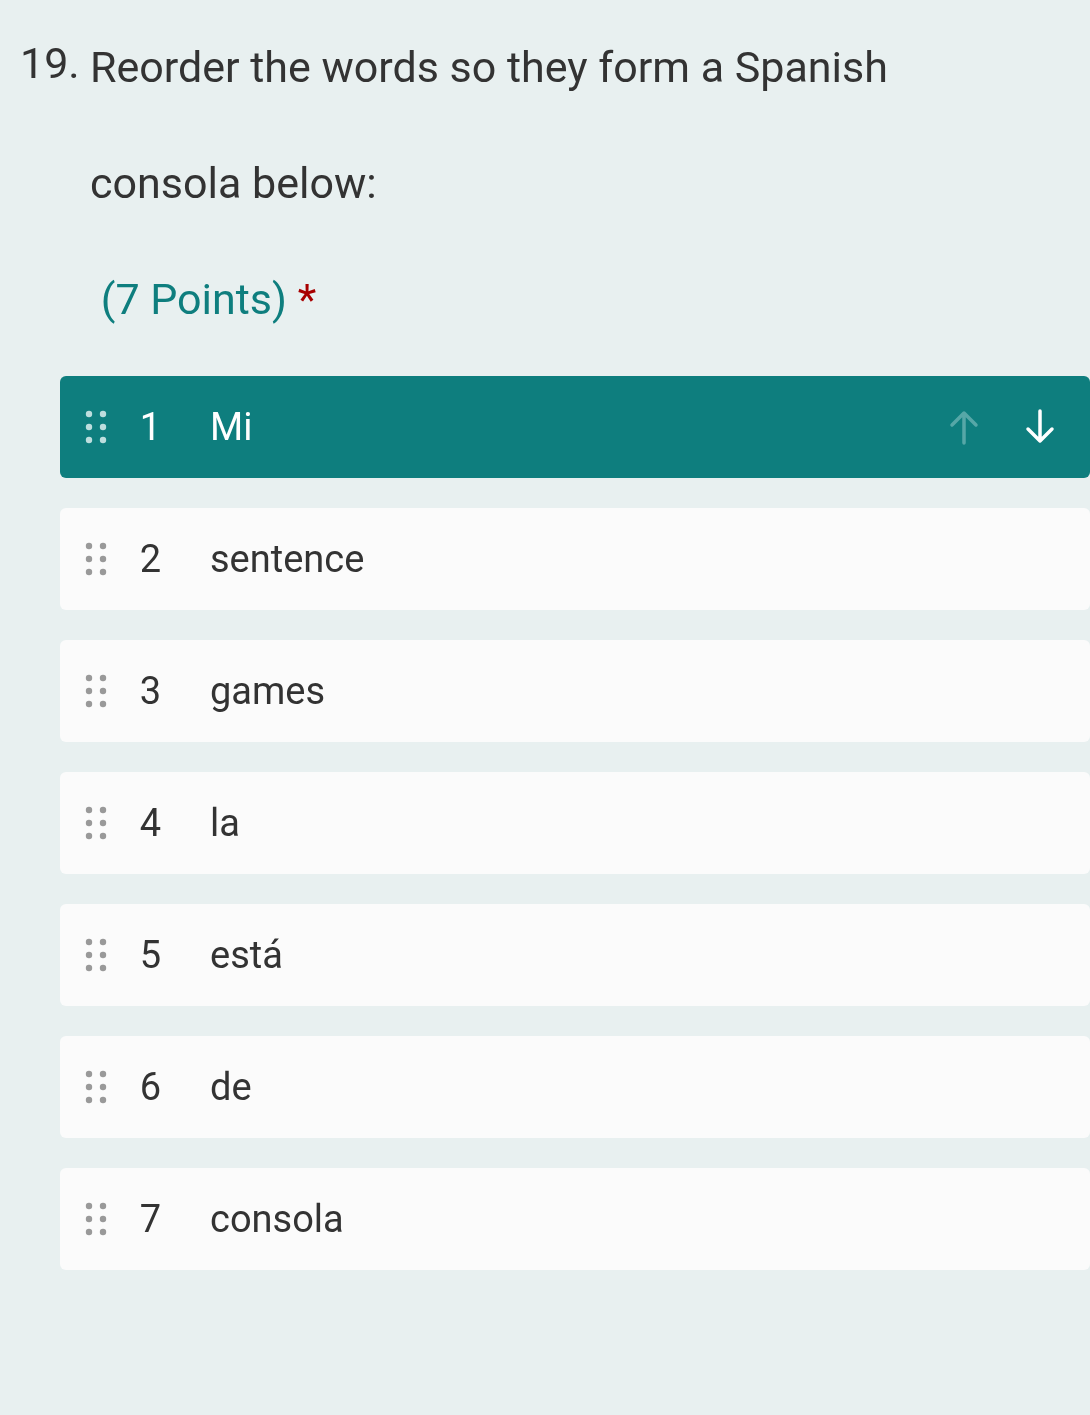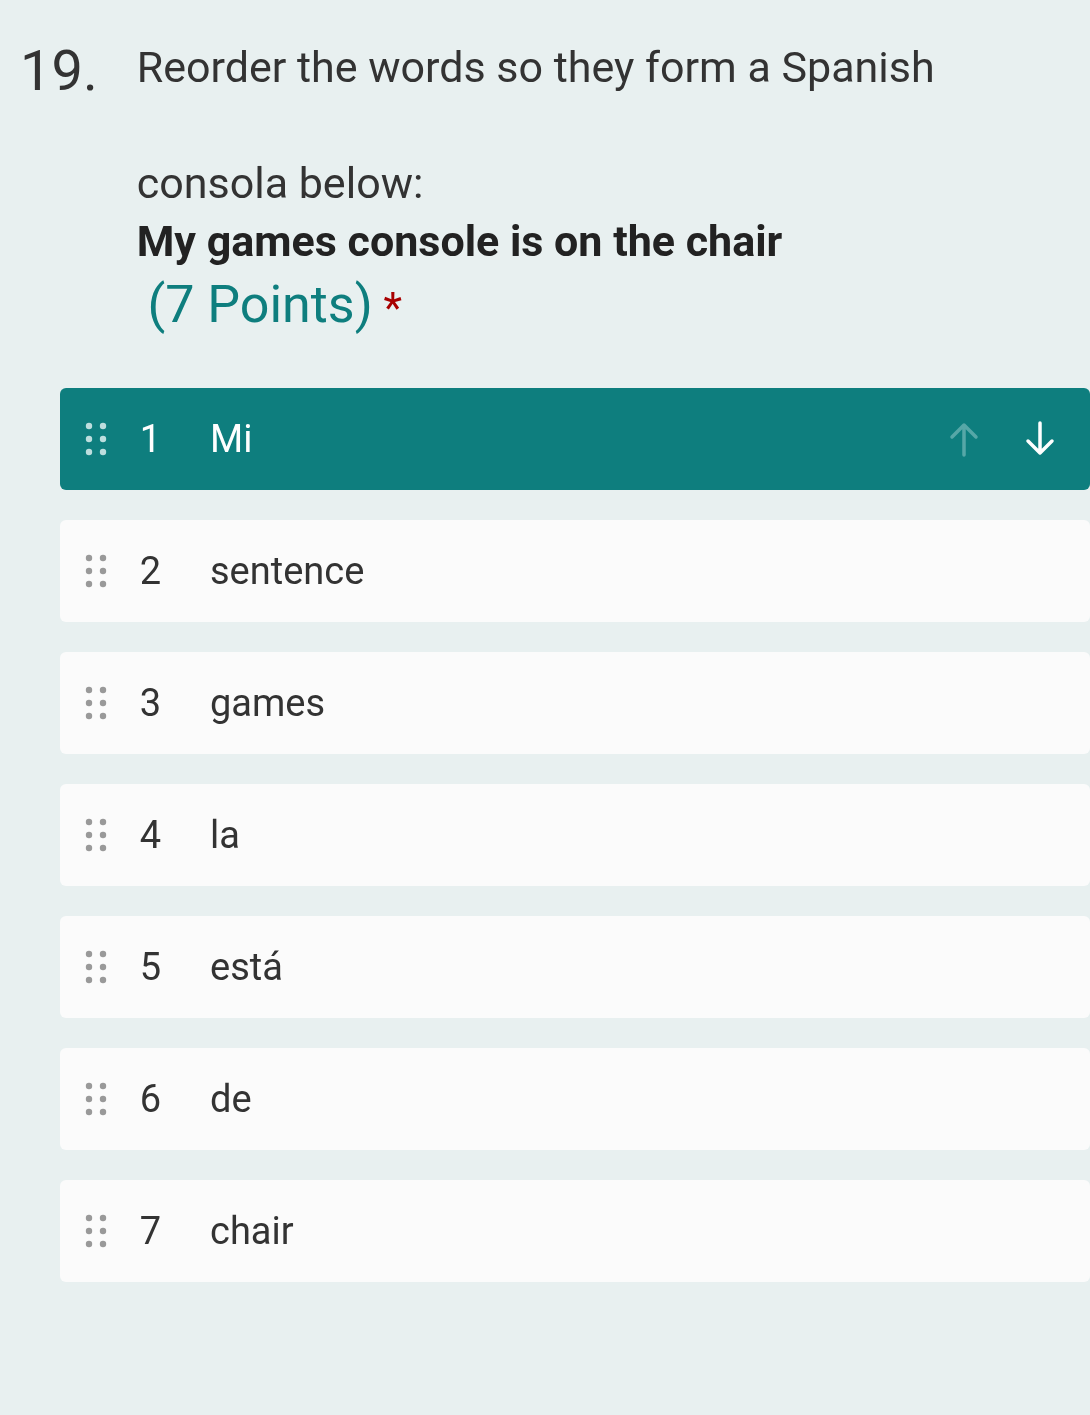--- a/index.html
+++ b/index.html
@@ -16,41 +16,40 @@
     }
     .question-container {
       padding: 38px 0 0 20px;
     }
     .question-header {
       display: flex;
       align-items: flex-start;
       margin-bottom: 48px;
     }
     .question-number {
-      font-size: 56px;
+      font-size: 43px;
       color: #333;
       min-width: 68px;
-      text-align: right;
+      text-align: left;
       padding-right: 6px;
     }
     .question-text {
       font-size: 43px;
       color: #333;
       line-height: 1.35;
       padding-left: 2px;
       padding-right: 20px;
-      margin-left: 31px;
     }
     .sentence-bold {
       font-weight: 700;
       color: #222;
     }
     .points {
       color: #0e7e7e;
-      font-size: 52px;
+      font-size: 43px;
     }
     .required-asterisk {
       color: #a80000;
       font-size: 43px;
     }
     .items-list {
       padding-left: 40px;
     }
     .item-row {
       display: flex;
@@ -127,21 +126,21 @@
 </head>
 <body>
 
 <div class="question-container">
   <div class="question-header">
     <div class="question-number">19.</div>
     <div class="question-text">
       <span>Reorder the words so they form a Spanish</span><br>
       <br>
       <span>consola below:</span><br>
-      <span class="sentence-bold">My games console is on the chair</span><br>
+      <br>
       &nbsp;<span class="points">(7 Points)</span>
       <span class="required-asterisk">*</span>
     </div>
   </div>
 
   <div class="items-list">
 
     <div class="item-row selected">
       <span class="drag-handle">
         <svg width="24" height="36" viewBox="0 0 24 36">
@@ -249,16 +248,16 @@
         <svg width="24" height="36" viewBox="0 0 24 36">
           <circle cx="5" cy="5" r="3.2"></circle>
             <circle cx="19" cy="5" r="3.2"></circle>
           <circle cx="5" cy="18" r="3.2"></circle>
             <circle cx="19" cy="18" r="3.2"></circle>
           <circle cx="5" cy="31" r="3.2"></circle>
             <circle cx="19" cy="31" r="3.2"></circle>
         </svg>
       </span>
       <span class="item-number">7</span>
-      <span class="item-word">chair</span>
+      <span class="item-word">consola</span>
     </div>
   </div>
 </div>
 
 </body></html>

